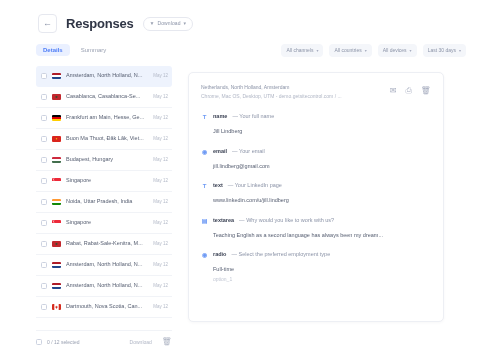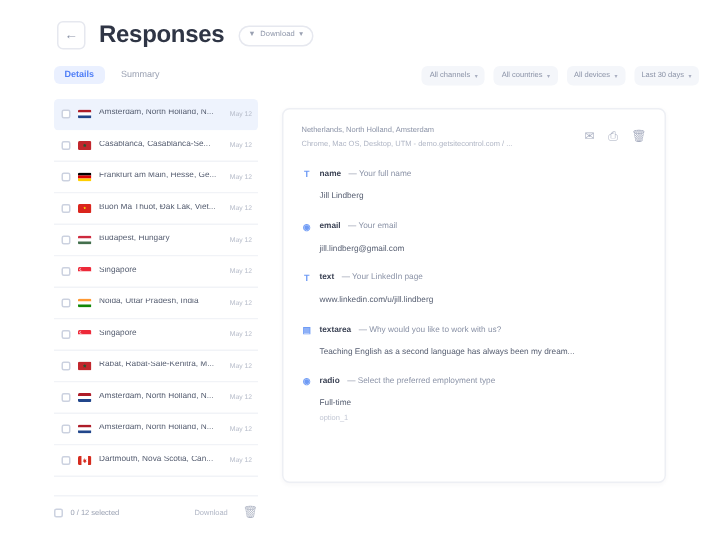--- a/index.html
+++ b/index.html
@@ -12,21 +12,21 @@
   .app { position: relative; width: 480px; height: 360px; overflow: hidden; background:#fff; }
 
   
   .header { position:absolute; left:0; top:0; width:480px; height:66px; background:#fff; }
   .hdr-row { position:absolute; left:38px; top:14px; display:flex; align-items:center; gap:9px; }
   .back-btn {
     width:19px; height:19px; border:1px solid #e6e8ef; border-radius:4px;
     background:#fff; display:flex; align-items:center; justify-content:center;
     color:#8b93a7; font-size:9px; line-height:1; cursor:pointer;
   }
-  .page-title { font-size:16px; font-weight:700; color:#2f3545; letter-spacing:-0.2px; }
+  .page-title { font-size:13px; font-weight:700; color:#2f3545; letter-spacing:-0.2px; }
   .dl-pill {
     display:flex; align-items:center; gap:3px;
     border:1px solid #e6e8ef; border-radius:9px; height:14px; padding:0 6px;
     background:#fff; cursor:pointer;
   }
   .dl-pill .gly { font-size:5px; color:#9aa1b2; line-height:1; }
   .dl-pill .txt { font-size:5px; color:#8b93a7; line-height:1; letter-spacing:0.1px; }
 
   
   .tabs { position:absolute; left:36px; top:44px; display:flex; gap:4px; }

